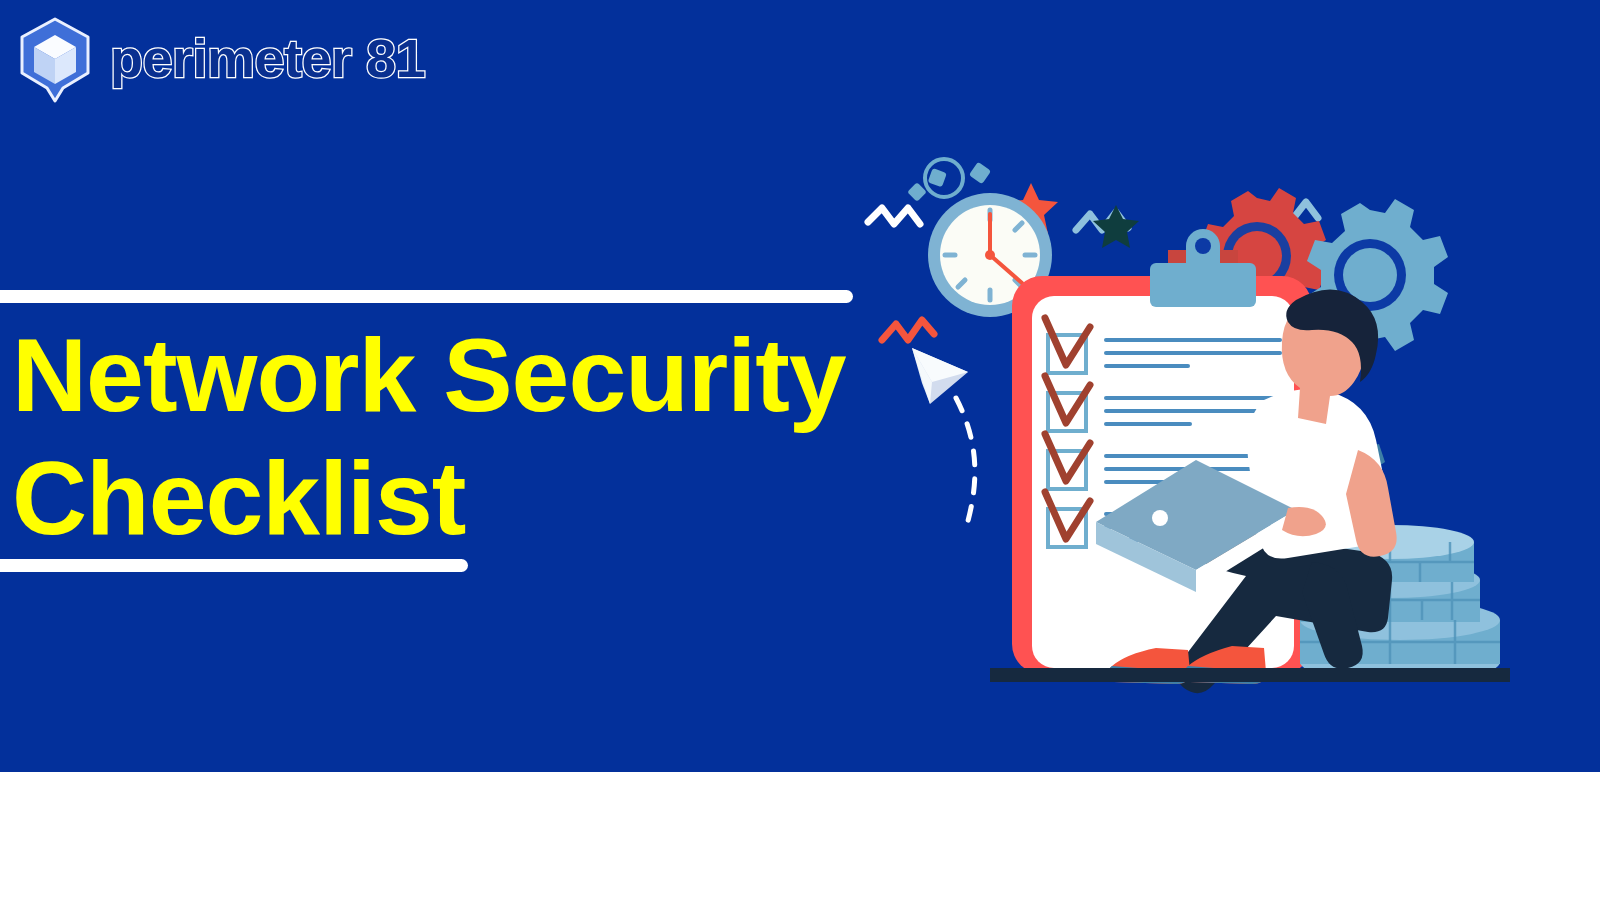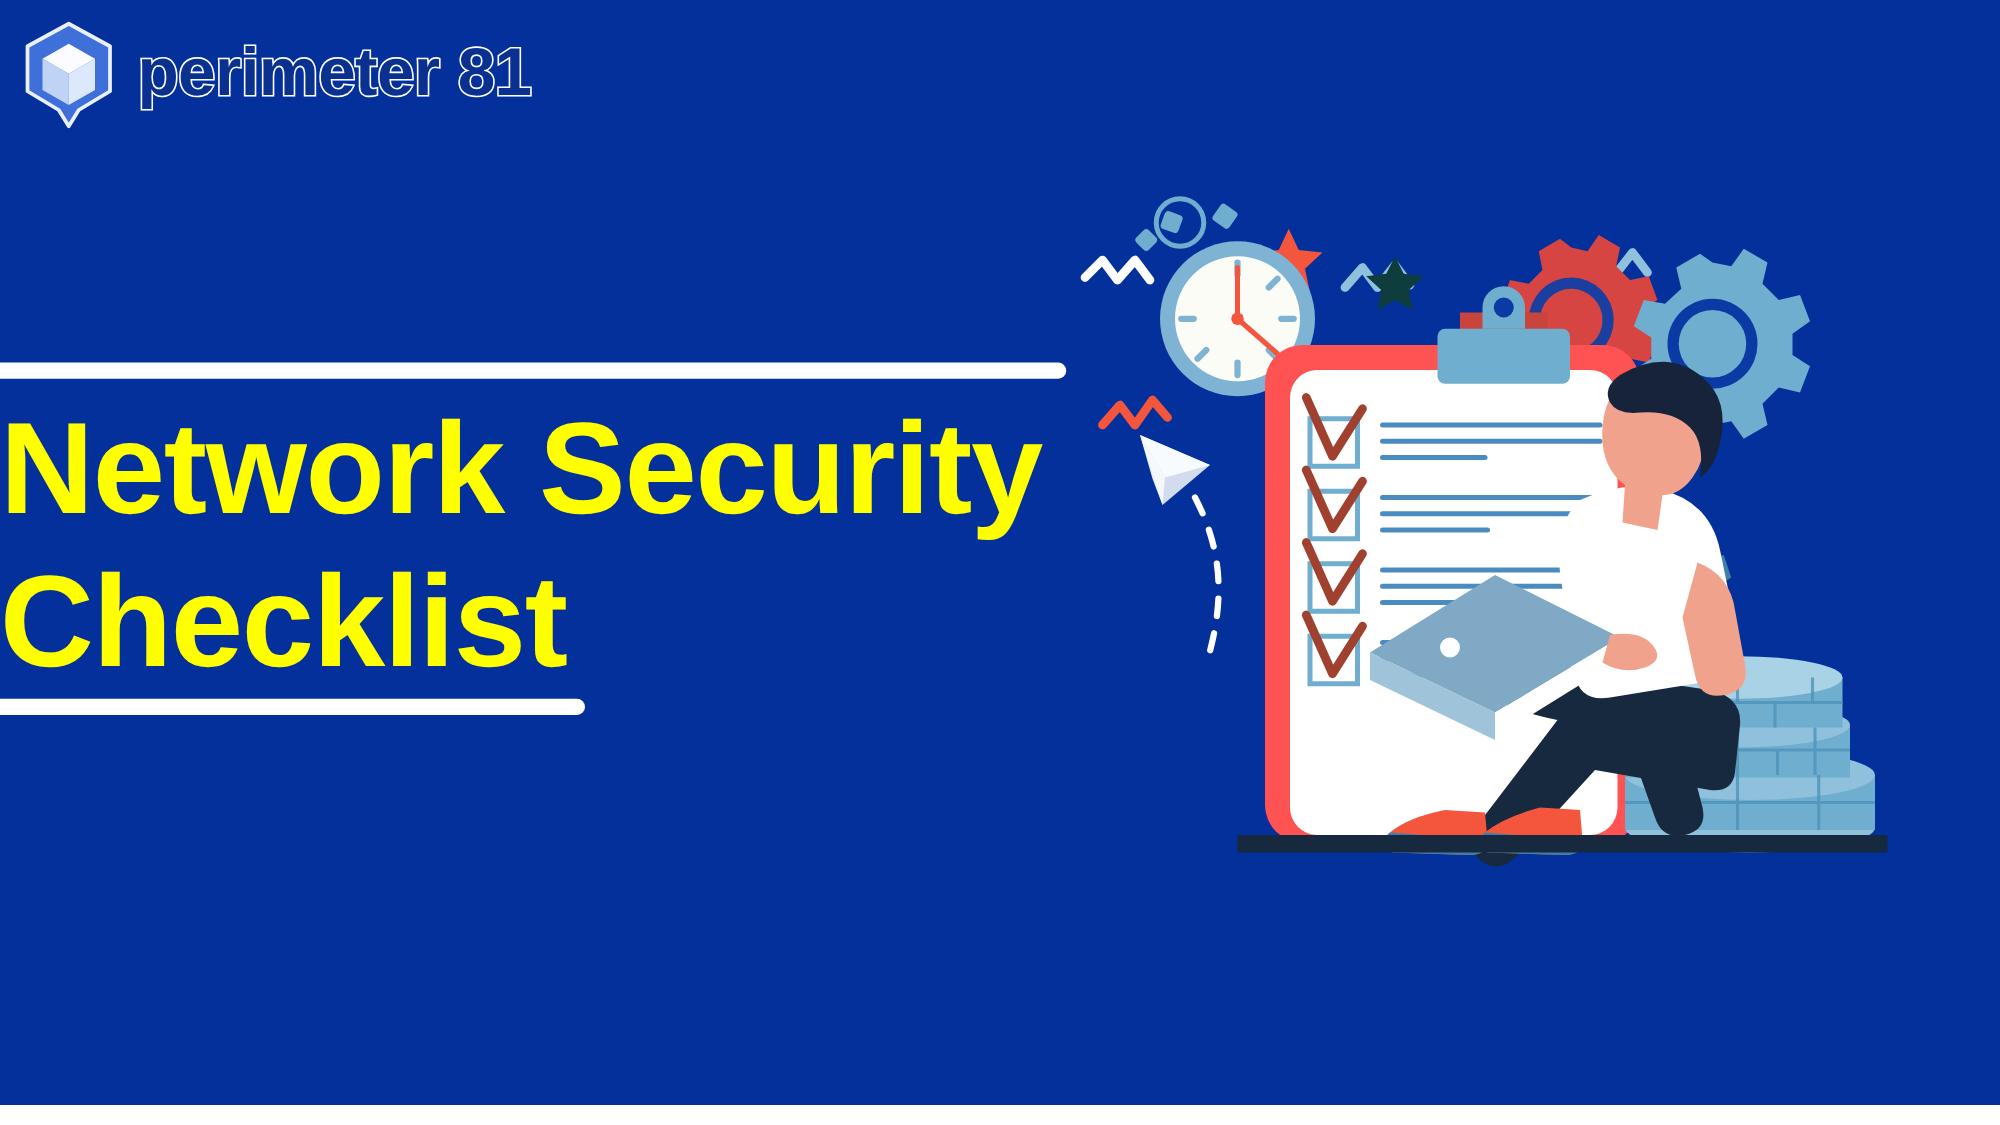--- a/index.html
+++ b/index.html
@@ -4,21 +4,21 @@
 <title>Network Security Checklist</title>
 <style>
   * { margin:0; padding:0; box-sizing:border-box; }
   html, body {
     width:1600px; height:900px;
     overflow:hidden;
     font-family:"Liberation Sans", sans-serif;
   }
   #stage {
     position:relative;
-    width:1600px; height:884px;
+    width:1600px; height:772px;
     background:#03309B;
     overflow:hidden;
   }
 
   
   #logo-block {
     position:absolute; left:14px; top:14px;
     width:430px; height:92px;
     display:flex; align-items:center; gap:14px;
   }
@@ -40,20 +40,21 @@
     border-top-right-radius:7px; border-bottom-right-radius:7px;
   }
   #rule-top { width:853px; margin-bottom:11px; }
   #rule-bottom { width:468px; margin-top:0px; }
   .title-line {
     color:#FFFF00;
     font-weight:700;
     font-size:104px;
     line-height:1.18;
     letter-spacing:-1px;
+    padding-left:12px;
     white-space:nowrap;
   }
   #title-line-1 { margin-top:6px; }
   #title-line-2 { margin-bottom:0; }
 
   
   #illustration {
     position:absolute; left:860px; top:150px;
     width:660px; height:560px;
   }

